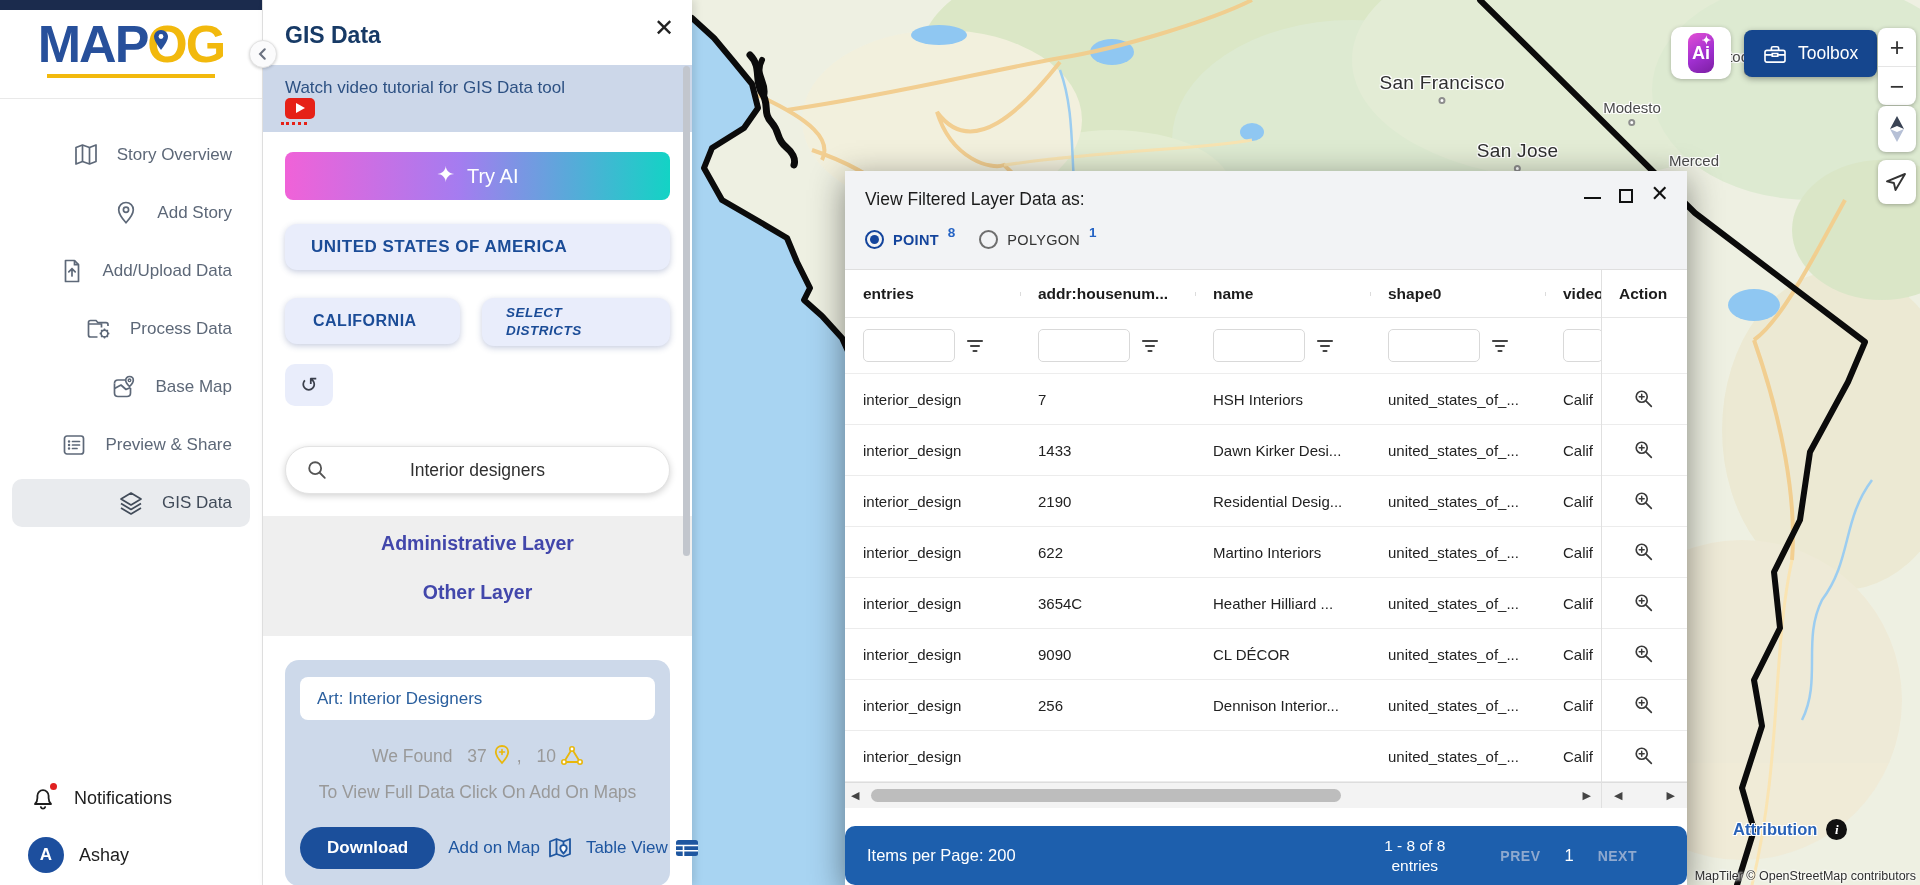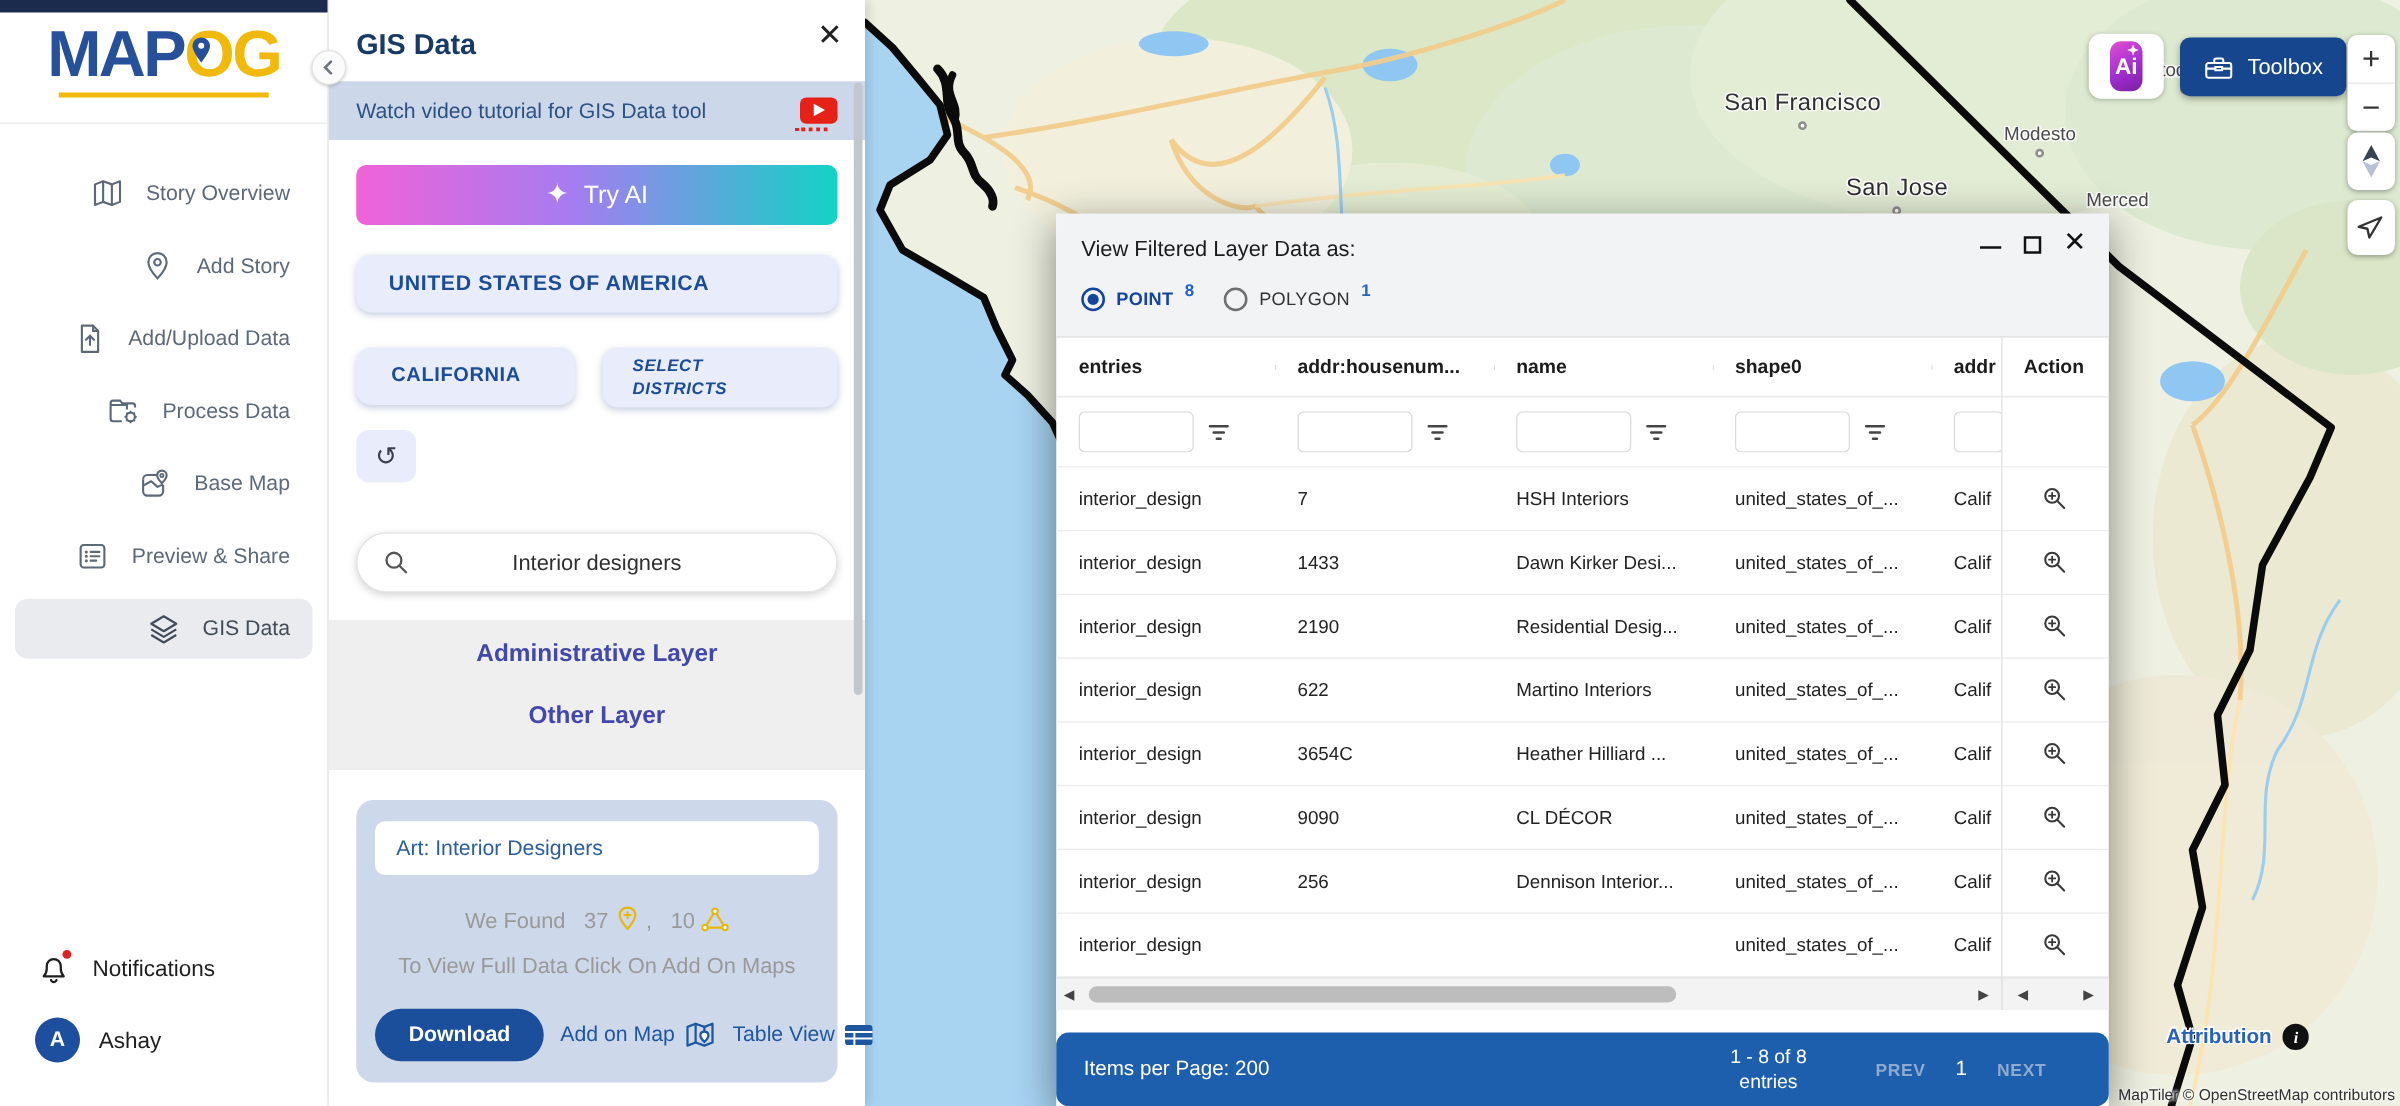--- a/index.html
+++ b/index.html
@@ -24,40 +24,40 @@
   .logo-map { font-size:52px; font-weight:bold; color:#27509b; letter-spacing:-2px; }
   .logo-og  { font-size:52px; font-weight:bold; color:#f2b90d; letter-spacing:-2px; position:relative; }
   .logo-pin { position:absolute; left:6px; top:14px; }
   .logo-underline { width:168px; height:4px; background:#f2b90d; margin:4px auto 0; }
   .sb-divider { border-bottom:1px solid #e9e9e9; margin-top:20px; }
   .nav { padding-top:22px; }
   .nav-item { display:flex; align-items:center; gap:18px; margin:10px 12px; padding:11px 18px;
               border-radius:10px; color:#5d6878; font-size:17px; cursor:pointer;justify-content:flex-end; }
   .nav-item.active { background:#e9ebee; color:#414b59; }
   .nav-item svg { flex:0 0 26px; }
-  .sb-bottom { position:absolute; left:0; bottom:31px; right:0; }
+  .sb-bottom { position:absolute; left:0; bottom:8px; right:0; }
   .notif { display:flex; align-items:center; gap:18px; padding:12px 30px; font-size:18px; color:#1e1e1e; cursor:pointer; }
   .bell-wrap { position:relative; }
   .bell-dot { position:absolute; right:-1px; top:-2px; width:7px; height:7px; background:#e02020; border-radius:50%; }
   .user { display:flex; align-items:center; gap:15px; padding:14px 28px 4px; }
   .avatar { width:36px; height:36px; border-radius:50%; background:#1d4f9e; color:#fff; font-weight:bold;
             font-size:17px; display:flex; align-items:center; justify-content:center; }
   .user-name { font-size:18px; color:#1e1e1e; }
 
   
   #panel { position:absolute; left:263px; top:0; width:429px; height:885px; background:#fff; z-index:31;
            box-shadow:3px 0 8px rgba(0,0,0,.12); }
   .collapse-btn { position:absolute; left:-14px; top:40px; width:28px; height:28px; border-radius:50%;
                   background:#fbfbfc; border:1px solid #e2e2e2; box-shadow:0 1px 3px rgba(0,0,0,.18);
                   display:flex; align-items:center; justify-content:center; color:#6b7280; font-size:17px;
                   z-index:33; cursor:pointer; }
   .panel-title { font-size:23px; font-weight:bold; color:#173a66; padding:22px 22px 16px; }
   .panel-close { position:absolute; right:14px; top:10px; font-size:24px; color:#222; cursor:pointer; padding:4px; }
-  .video-band { background:#ccd7e9; display:flex; justify-content:space-between; align-items:center;
-                padding:13px 22px; color:#2d5183; font-size:17px; cursor:pointer; }
+  .video-band { background:#ccd7e9; display:flex; justify-content:space-between; align-items:flex-start;
+                padding:13px 22px; color:#2d5183; font-size:17px; cursor:pointer;flex-direction:column; }
   .yt-icon { width:30px; height:21px; background:#e62117; border-radius:5px; position:relative; }
   .yt-icon::before { content:''; position:absolute; left:11px; top:5px; border-left:9px solid #fff;
                      border-top:5.5px solid transparent; border-bottom:5.5px solid transparent; }
   .yt-icon::after { content:''; position:absolute; left:-4px; top:24px; width:26px;
                     border-bottom:3px dotted #e62117; }
   .try-ai { margin:20px 22px 0; height:48px; border-radius:8px; cursor:pointer;
             background:linear-gradient(90deg,#f062d8 0%,#a57cf0 45%,#13d3c5 100%);
             color:#fff; font-size:20px; display:flex; align-items:center; justify-content:center; gap:12px; }
   .sparkle { font-size:22px; position:relative; top:-1px; }
   .btn-lav { background:#e9edfb; color:#1b4c97; font-weight:bold; border-radius:12px; cursor:pointer;
@@ -546,21 +546,21 @@
       </div>
   </div>
 
   <div class="tbl">
     <div class="action-sep"></div>
     <div class="grid-row thead">
       <div class="th">entries</div>
       <div class="th">addr:housenum...</div>
       <div class="th">name</div>
       <div class="th">shape0</div>
-      <div class="th">addr</div>
+      <div class="th">video</div>
       <div class="th">Action</div>
     </div>
     <div class="grid-row filter-row">
       <div class="fcell">
           <input class="finput" style="">
           <svg class="ic" width="18" height="14" color="#444">
             <use href="#i-funnel"></use>
           </svg>
         </div>
       <div class="fcell">

